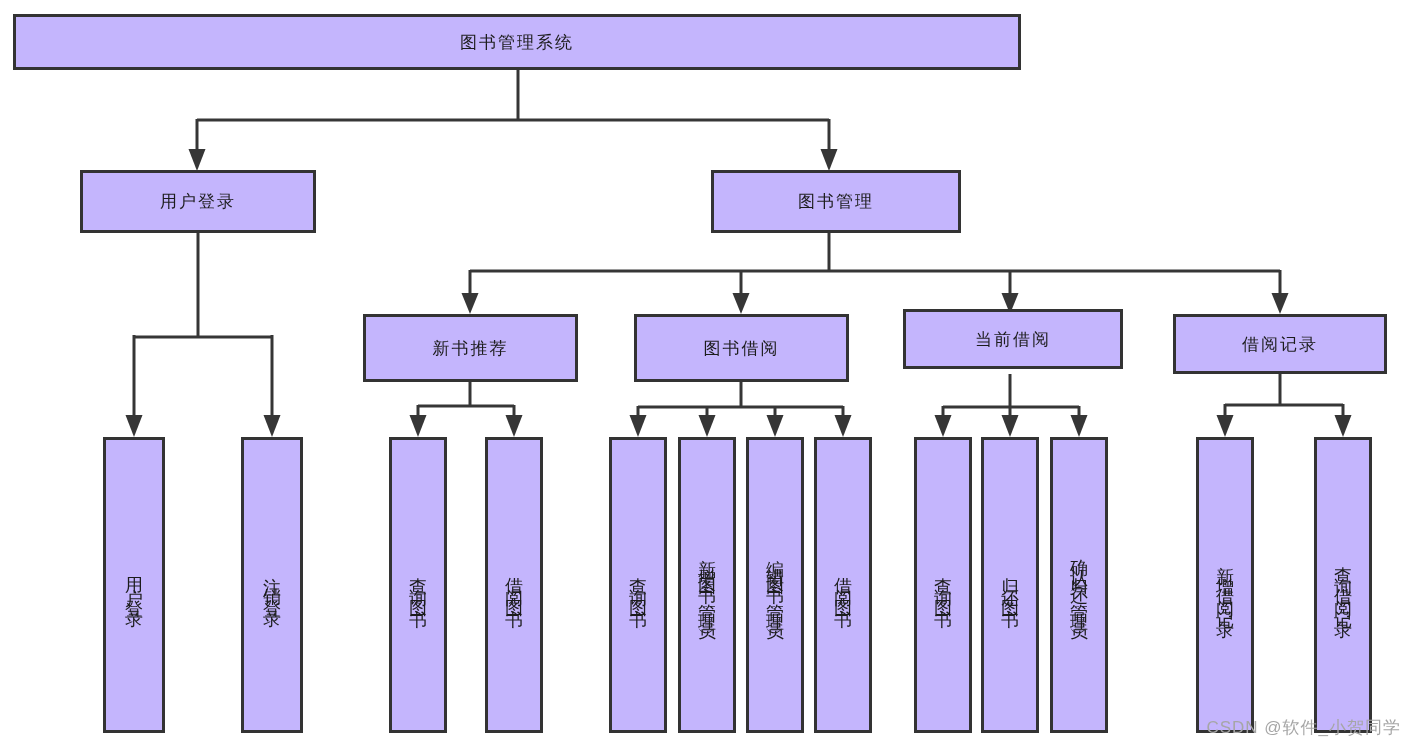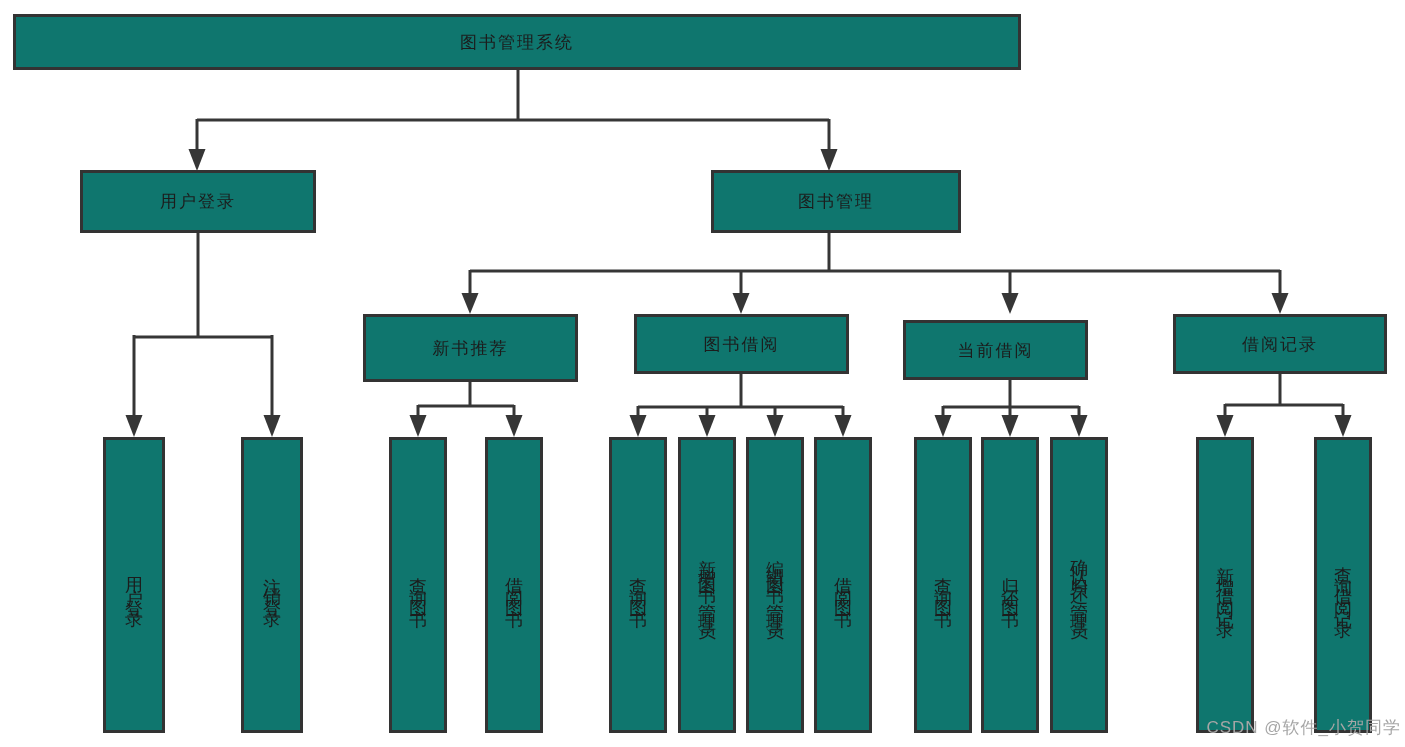--- a/index.html
+++ b/index.html
@@ -8,21 +8,21 @@
     width:1405px;height:747px;
     background:#ffffff;
     font-family:"Liberation Sans","DejaVu Sans",sans-serif;
     color:#1c1c1c;
     overflow:hidden;
   }
   svg.wires{position:absolute;left:0;top:0;z-index:0;}
   .node{
     position:absolute;
     box-sizing:border-box;
-    background:#0f766e;
+    background:#c4b5fd;
     border:3px solid #333333;
     display:flex;align-items:center;justify-content:center;
     z-index:1;
   }
   .hlabel{
     font-size:17px;
     letter-spacing:2px;
     color:#1c1c1c;
     white-space:nowrap;
   }
@@ -130,24 +130,24 @@
   <div class="node" style="left:80px;top:170px;width:236px;height:63px">
     <span class="hlabel">用户登录</span>
   </div>
   <div class="node" style="left:711px;top:170px;width:250px;height:63px">
     <span class="hlabel">图书管理</span>
   </div>
 
   <div class="node" style="left:363px;top:314px;width:215px;height:68px">
     <span class="hlabel">新书推荐</span>
   </div>
-  <div class="node" style="left:634px;top:314px;width:215px;height:60px">
+  <div class="node" style="left:634px;top:314px;width:215px;height:68px">
     <span class="hlabel">图书借阅</span>
   </div>
-  <div class="node" style="left:903px;top:320px;width:185px;height:60px">
+  <div class="node" style="left:903px;top:309px;width:220px;height:60px">
     <span class="hlabel">当前借阅</span>
   </div>
   <div class="node" style="left:1173px;top:314px;width:214px;height:60px">
     <span class="hlabel">借阅记录</span>
   </div>
 
   <div class="node" style="left:103px;top:437px;width:62px;height:296px">
     <span class="leaf-label">用户登录</span>
   </div>
   <div class="node" style="left:241px;top:437px;width:62px;height:296px">

